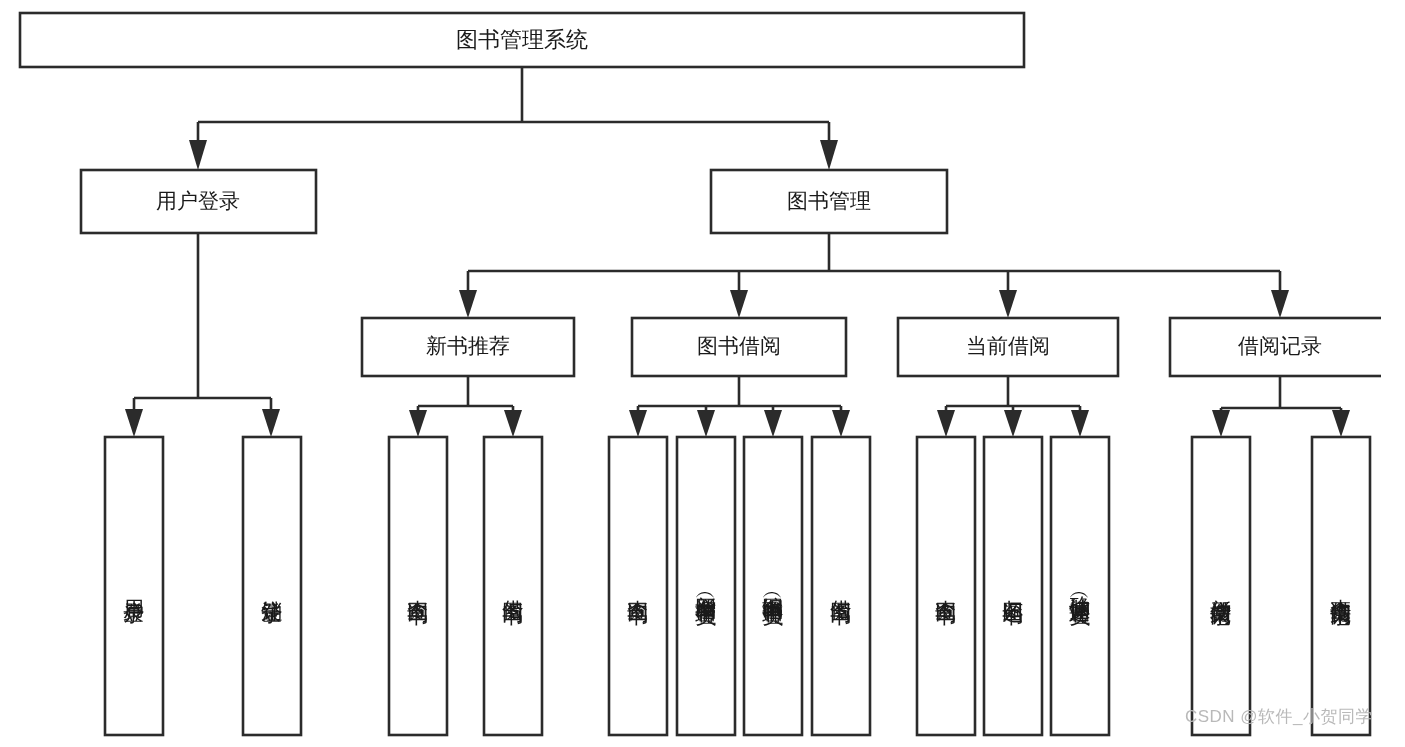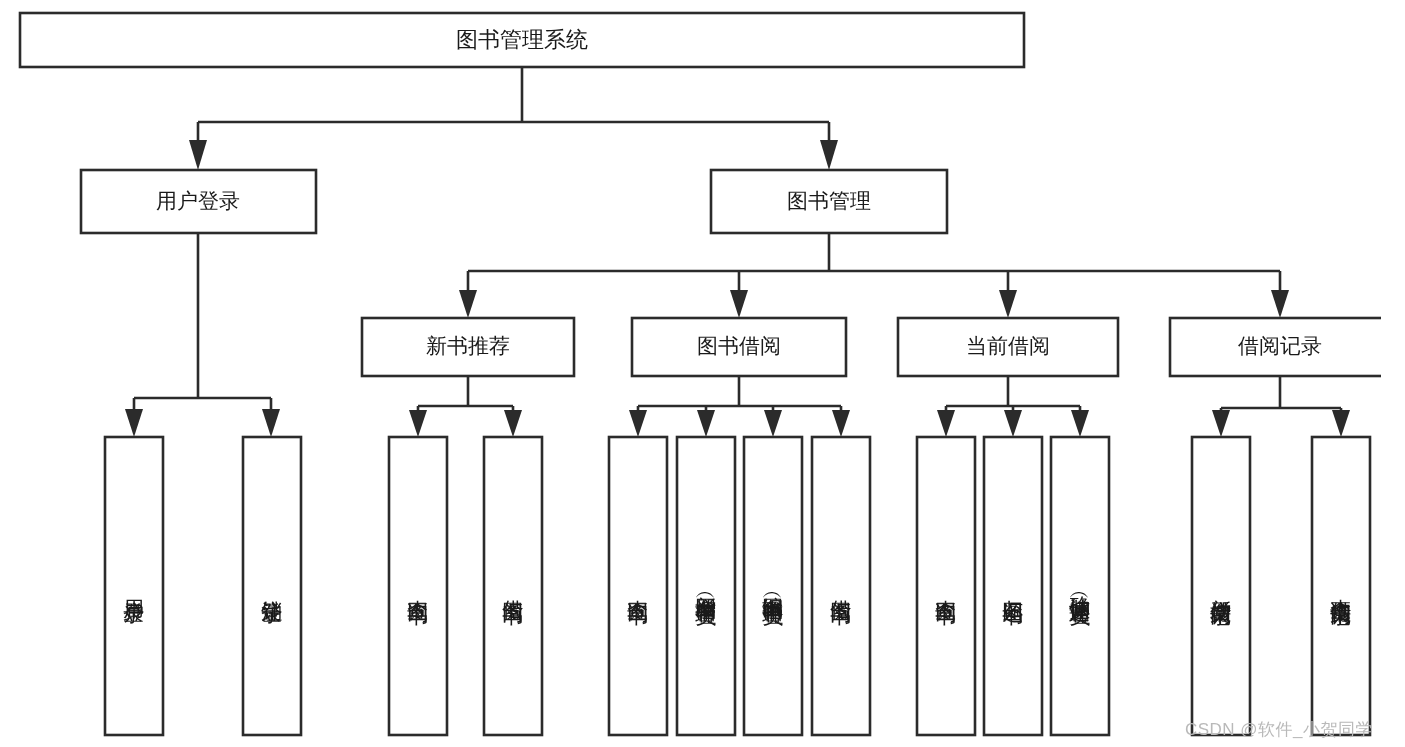--- a/index.html
+++ b/index.html
@@ -65,21 +65,21 @@
     text-align: center;
     white-space: nowrap;
     display: flex;
     align-items: center;
     justify-content: center;
     pointer-events: none;
   }
   .watermark {
     position: absolute;
     right: 8px;
-    bottom: 6px;
+    bottom: 19px;
     font-family: "Liberation Sans", "DejaVu Sans", sans-serif;
     font-size: 17px;
     color: #b9b9b9;
     white-space: nowrap;
     letter-spacing: 0.5px;
   }
 </style>
 </head>
 <body>
 

